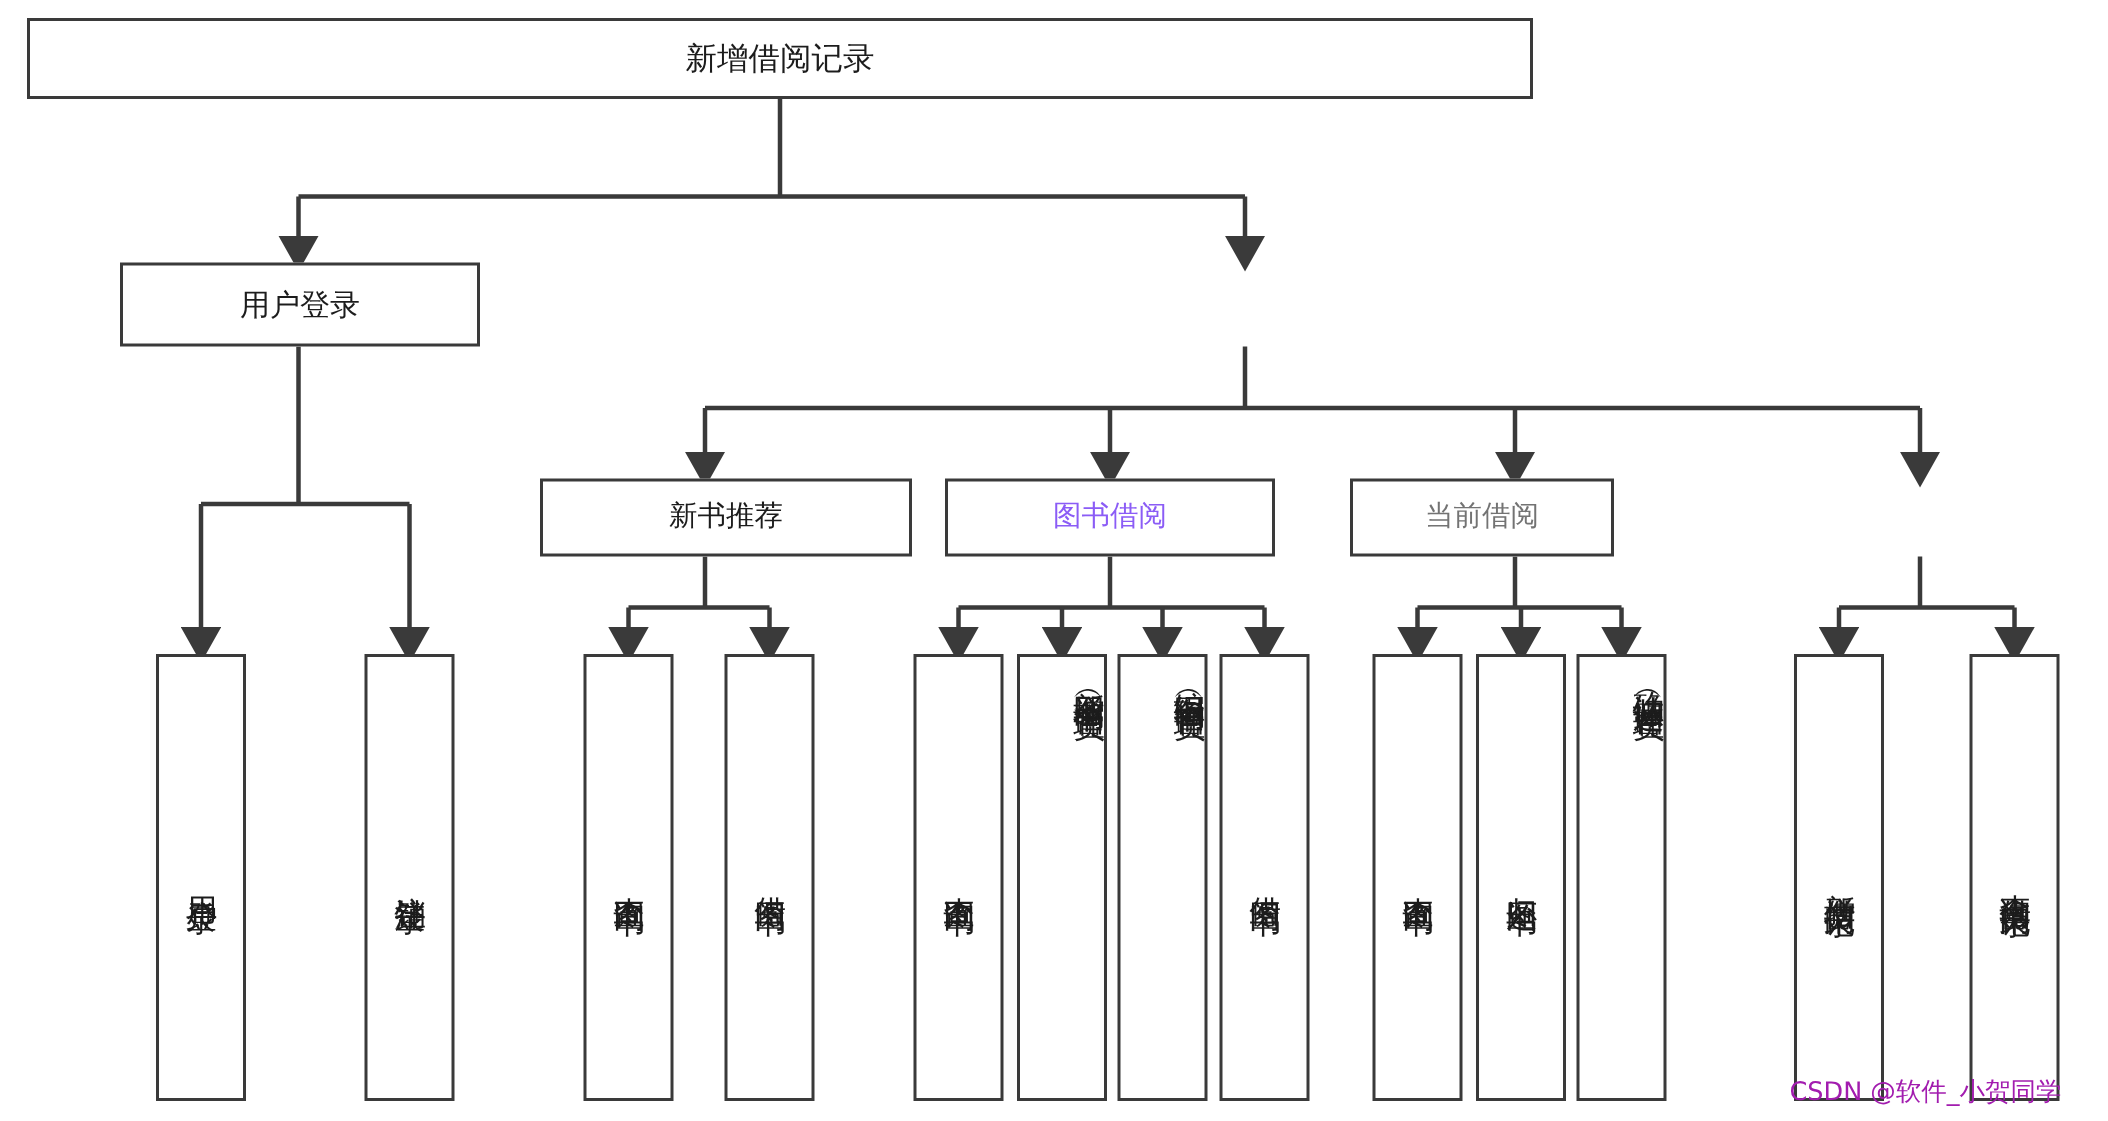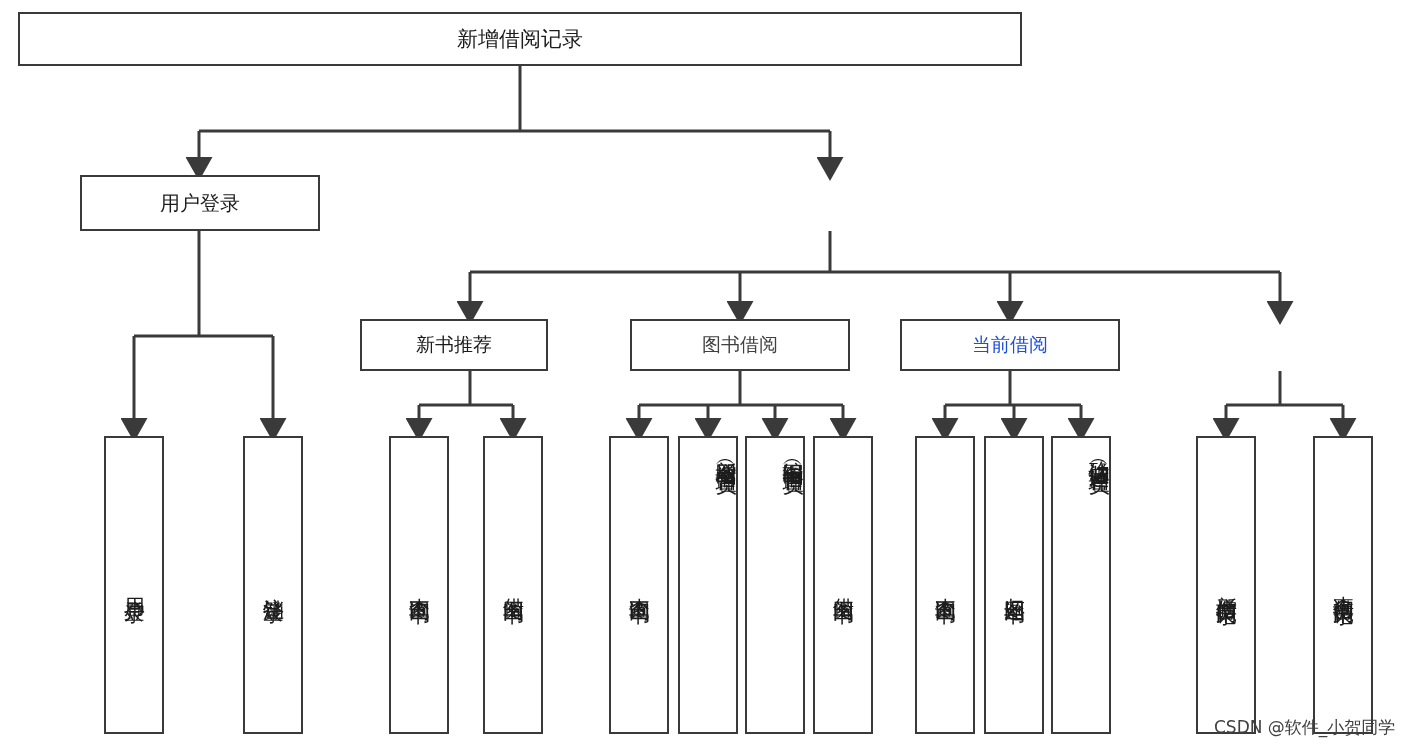--- a/index.html
+++ b/index.html
@@ -119,33 +119,33 @@
       <path d="M1226,405 L1343,405"></path>
       <path d="M1226,405 L1226,421" marker-end="url(#arrow)"></path>
       <path d="M1343,405 L1343,421" marker-end="url(#arrow)"></path>
     </g>
   </svg>
 
   <div class="node root" style="left: 18px; top: 12px; width: 1004px; height: 54px; border-color: rgb(58, 58, 58); color: rgb(28, 28, 28);">新增借阅记录</div>
 
   <div class="node level2" style="left: 80px; top: 175px; width: 240px; height: 56px; border-color: rgb(58, 58, 58); color: rgb(28, 28, 28);">用户登录</div>
 
-  <div class="node level3" style="left: 360px; top: 319px; width: 188px; height: 52px; border-color: rgb(58, 58, 58); color: rgb(28, 28, 28);">新书推荐</div>
-  <div class="node level3" style="left: 630px; top: 319px; width: 220px; height: 52px; border-color: rgb(58, 58, 58); color: #404040;">图书借阅</div>
-  <div class="node level3" style="left: 900px; top: 319px; width: 220px; height: 52px; border-color: rgb(58, 58, 58); color: #1d4ed8;">当前借阅</div>
+  <div class="node level3" style="left: 360px; top: 319px; width: 248px; height: 52px; border-color: rgb(58, 58, 58); color: rgb(28, 28, 28);">新书推荐</div>
+  <div class="node level3" style="left: 630px; top: 319px; width: 220px; height: 52px; border-color: rgb(58, 58, 58); color: #8b5cf6;">图书借阅</div>
+  <div class="node level3" style="left: 900px; top: 319px; width: 176px; height: 52px; border-color: rgb(58, 58, 58); color: #737373;">当前借阅</div>
 
   <div class="node leaf" style="left: 104px; top: 436px; width: 60px; height: 298px; border-color: rgb(58, 58, 58); color: rgb(28, 28, 28);">用户登录</div>
   <div class="node leaf" style="left: 243px; top: 436px; width: 60px; height: 298px; border-color: rgb(58, 58, 58); color: rgb(28, 28, 28);">注销登录</div>
   <div class="node leaf" style="left: 389px; top: 436px; width: 60px; height: 298px; border-color: rgb(58, 58, 58); color: rgb(28, 28, 28);">查询图书</div>
   <div class="node leaf" style="left: 483px; top: 436px; width: 60px; height: 298px; border-color: rgb(58, 58, 58); color: rgb(28, 28, 28);">借阅图书</div>
   <div class="node leaf" style="left: 609px; top: 436px; width: 60px; height: 298px; border-color: rgb(58, 58, 58); color: rgb(28, 28, 28);">查询图书</div>
   <div class="node leaf tall" style="left: 678px; top: 436px; width: 60px; height: 298px; border-color: rgb(58, 58, 58); color: rgb(28, 28, 28);">新增图书（管理员）</div>
   <div class="node leaf tall" style="left: 745px; top: 436px; width: 60px; height: 298px; border-color: rgb(58, 58, 58); color: rgb(28, 28, 28);">编辑图书（管理员）</div>
   <div class="node leaf" style="left: 813px; top: 436px; width: 60px; height: 298px; border-color: rgb(58, 58, 58); color: rgb(28, 28, 28);">借阅图书</div>
   <div class="node leaf" style="left: 915px; top: 436px; width: 60px; height: 298px; border-color: rgb(58, 58, 58); color: rgb(28, 28, 28);">查询图书</div>
   <div class="node leaf" style="left: 984px; top: 436px; width: 60px; height: 298px; border-color: rgb(58, 58, 58); color: rgb(28, 28, 28);">归还图书</div>
   <div class="node leaf tall" style="left: 1051px; top: 436px; width: 60px; height: 298px; border-color: rgb(58, 58, 58); color: rgb(28, 28, 28);">确认归还（管理员）</div>
   <div class="node leaf" style="left: 1196px; top: 436px; width: 60px; height: 298px; border-color: rgb(58, 58, 58); color: rgb(28, 28, 28);">新增借阅记录</div>
   <div class="node leaf" style="left: 1313px; top: 436px; width: 60px; height: 298px; border-color: rgb(58, 58, 58); color: rgb(28, 28, 28);">查询借阅记录</div>
 
-  <div class="watermark" style="left: 1193px; top: 716px; color: #404040; margin-left: 21px;">CSDN @软件_小贺同学</div>
+  <div class="watermark" style="left: 1193px; top: 716px; color: #a21caf;">CSDN @软件_小贺同学</div>
 
 </div>
 
 </body></html>

